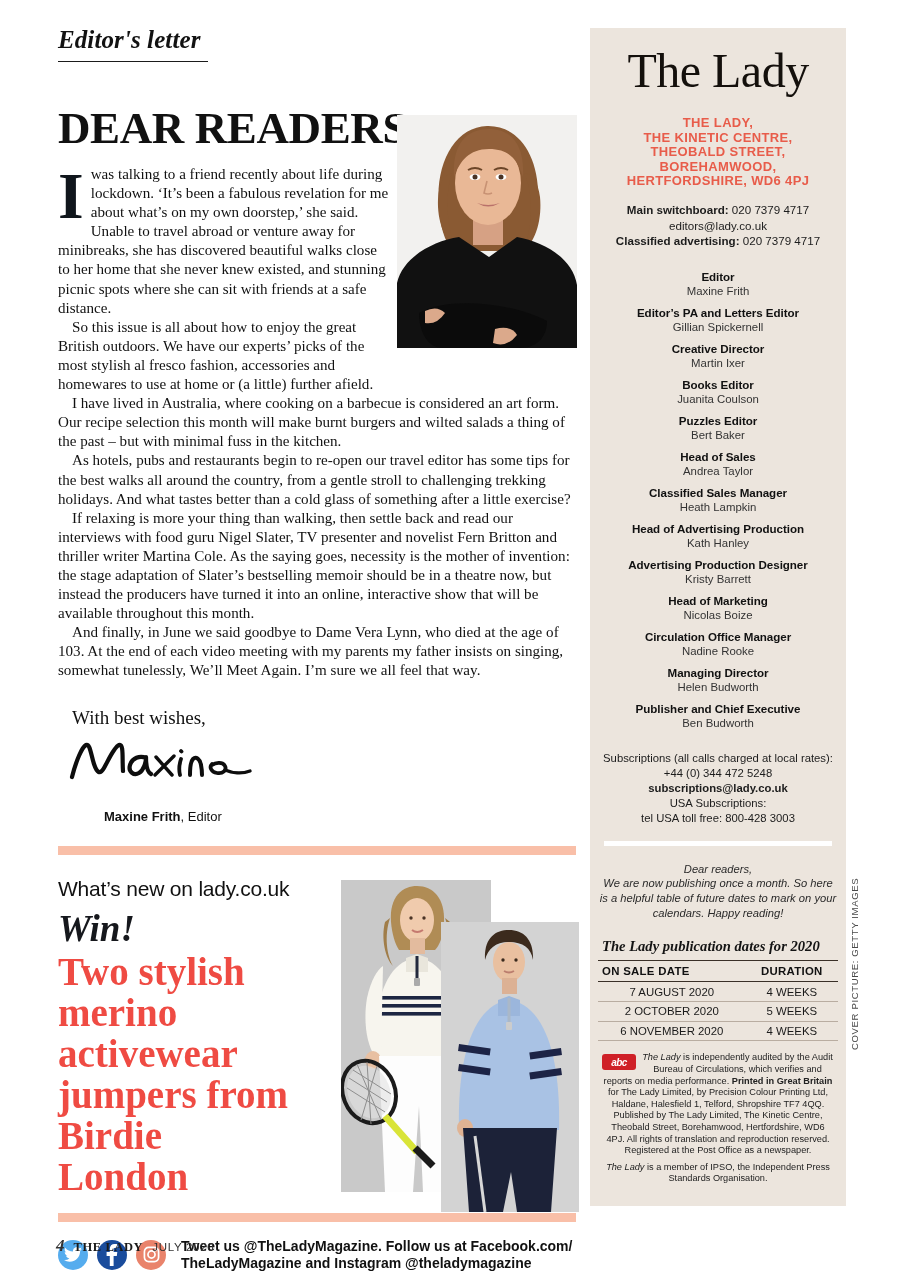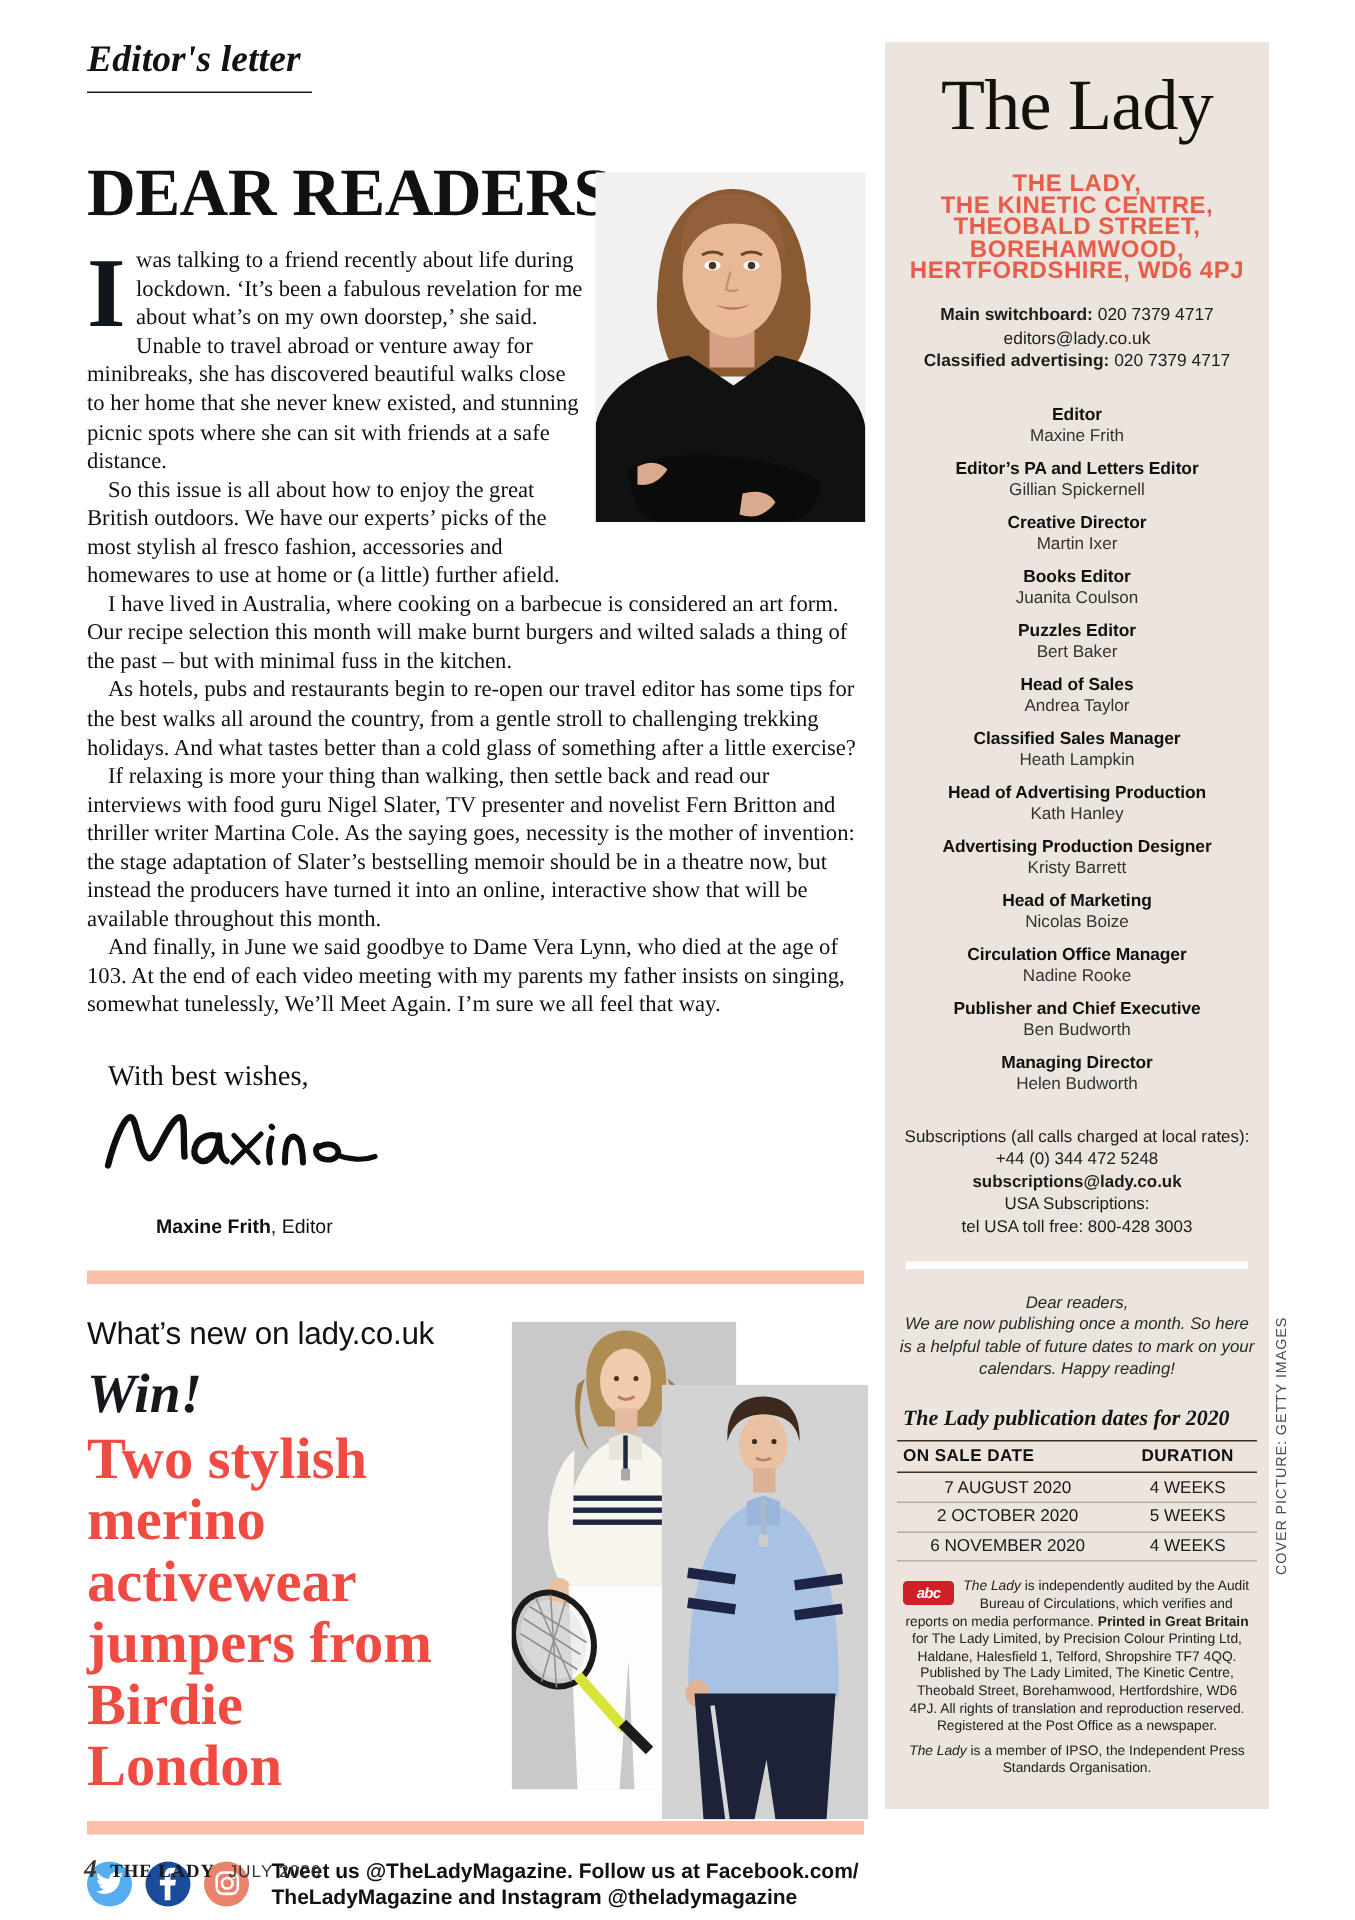--- a/index.html
+++ b/index.html
@@ -120,21 +120,21 @@
     background:#ece5dd;
     padding:0 8px;box-sizing:border-box;
     text-align:center;
   }
   .masthead{
     font-family:"Liberation Serif", serif;
     font-size:48px;line-height:54px;color:#14100c;
     padding-top:16px;letter-spacing:-.5px;
   }
   .address{
-    color:#e85c4a;font-weight:700;font-size:16px;line-height:14.6px;
+    color:#e85c4a;font-weight:700;font-size:13px;line-height:14.6px;
     letter-spacing:.35px;margin-top:18px;
   }
   .contacts{
     font-size:11.6px;line-height:15.6px;color:#1c1c1c;margin-top:13px;
   }
   .contacts b{font-weight:700;}
   .staff{margin-top:21px;}
   .staff .role{font-weight:700;font-size:11.6px;line-height:14.4px;color:#111;letter-spacing:-.05px;}
   .staff .name{font-size:11.4px;line-height:14.6px;color:#333;margin-bottom:7px;}
   .subs{
@@ -445,26 +445,26 @@
         </div>
       <div>
           <div class="role">Head of Marketing</div>
           <div class="name">Nicolas Boize</div>
         </div>
       <div>
           <div class="role">Circulation Office Manager</div>
           <div class="name">Nadine Rooke</div>
         </div>
       <div>
+          <div class="role">Managing Director</div>
+          <div class="name">Helen Budworth</div>
+        </div>
+      <div>
           <div class="role">Publisher and Chief Executive</div>
           <div class="name">Ben Budworth</div>
-        </div>
-      <div>
-          <div class="role">Managing Director</div>
-          <div class="name">Helen Budworth</div>
         </div>
     </div>
 
     <div class="subs">
       <span><b>Subscriptions</b><span> (all calls charged at local rates): +44 (0) 344 472 5248</span></span>
       <div style="font-weight:700;">subscriptions@lady.co.uk</div>
       <div>USA Subscriptions:</div>
       <div>tel USA toll free: 800-428 3003</div>
     </div>
 

